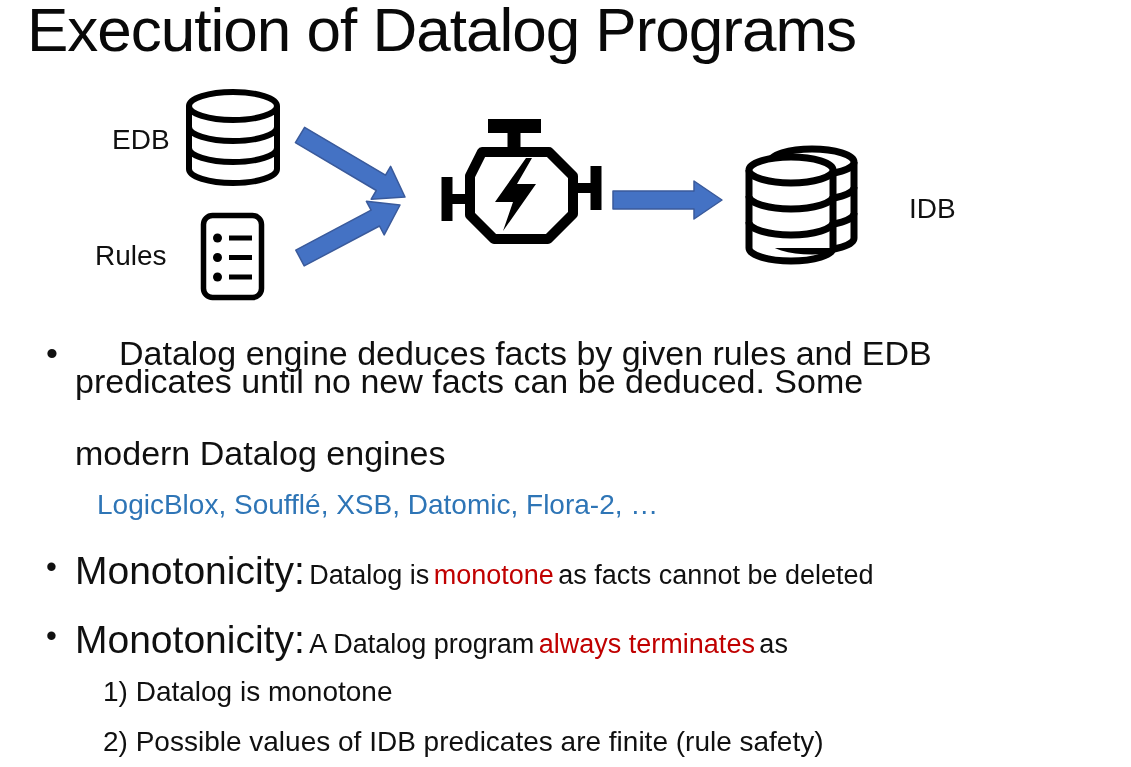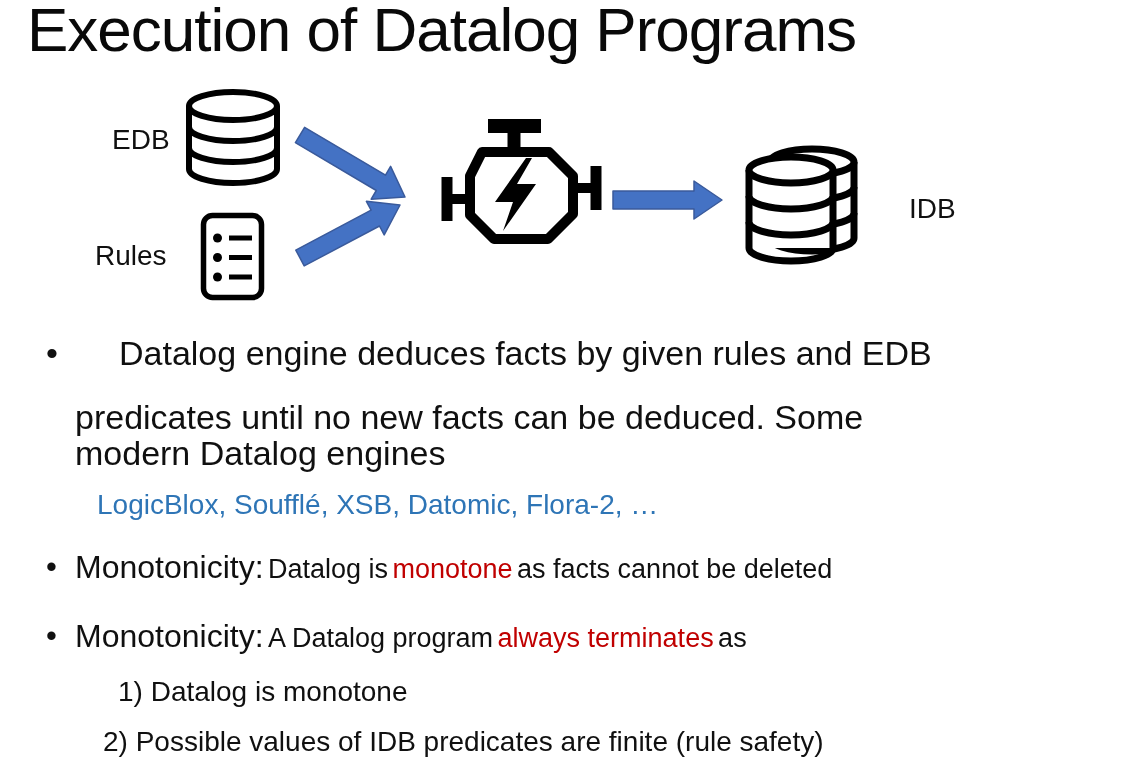--- a/index.html
+++ b/index.html
@@ -22,21 +22,21 @@
   .b1-line{
     left:75px;font-size:34px;line-height:50px;color:#101010;white-space:nowrap;
   }
   .dot{
     position:absolute;left:46px;color:#101010;
   }
   .blue-line{
     left:97px;top:489px;font-size:28px;color:#2E75B6;white-space:nowrap;
   }
   .bullet-row{left:75px;white-space:nowrap;color:#101010;}
-  .head-run{font-size:32px;}
+  .head-run{font-size:39px;}
   .small-run{font-size:27px;margin-top:41px;}
   .red-run{color:#C00000;}
   .sub-item{
     left:103px;font-size:28px;color:#101010;white-space:nowrap;
   }
   svg{display:block;}
 </style>
 </head>
 <body>
 
@@ -97,35 +97,35 @@
     </g>
   </svg>
 
   <div class="abs diagram-label" style="left:112px;top:44px;">EDB</div>
   <div class="abs diagram-label" style="left:95px;top:160px;">Rules</div>
   <div class="abs diagram-label" style="left:909px;top:113px;">IDB</div>
 </div>
 
 <div class="abs dot" style="top:328px;font-size:34px;line-height:50px;">•</div>
 <div class="abs b1-line" style="top:328px;margin-left:44px;">Datalog engine deduces facts by given rules and EDB</div>
-<div class="abs b1-line" style="top:392px;">predicates until no new facts can be deduced. Some</div>
+<div class="abs b1-line" style="top:356px;">predicates until no new facts can be deduced. Some</div>
 <div class="abs b1-line" style="top:428px;">modern Datalog engines</div>
 
 <div class="abs blue-line">LogicBlox, Soufflé, XSB, Datomic, Flora-2, …</div>
 
 <div class="abs dot" style="top:549px;font-size:31px;">•</div>
 <div class="abs bullet-row" style="top:549px;">
   <span class="head-run">Monotonicity:</span>
   <span class="small-run">Datalog is</span>
   <span class="small-run red-run">monotone</span>
   <span class="small-run">as facts cannot be deleted</span>
 </div>
 
 <div class="abs dot" style="top:618px;font-size:31px;">•</div>
 <div class="abs bullet-row" style="top:618px;">
   <span class="head-run">Monotonicity:</span>
   <span class="small-run">A Datalog program</span>
   <span class="small-run red-run">always terminates</span>
   <span class="small-run">as</span>
 </div>
 
-<div class="abs sub-item" style="top:676px;margin-left:15px;">1) Datalog is monotone</div>
+<div class="abs sub-item" style="top:676px;">1) Datalog is monotone</div>
 <div class="abs sub-item" style="top:726px;">2) Possible values of IDB predicates are finite (rule safety)</div>
 
 </body></html>

